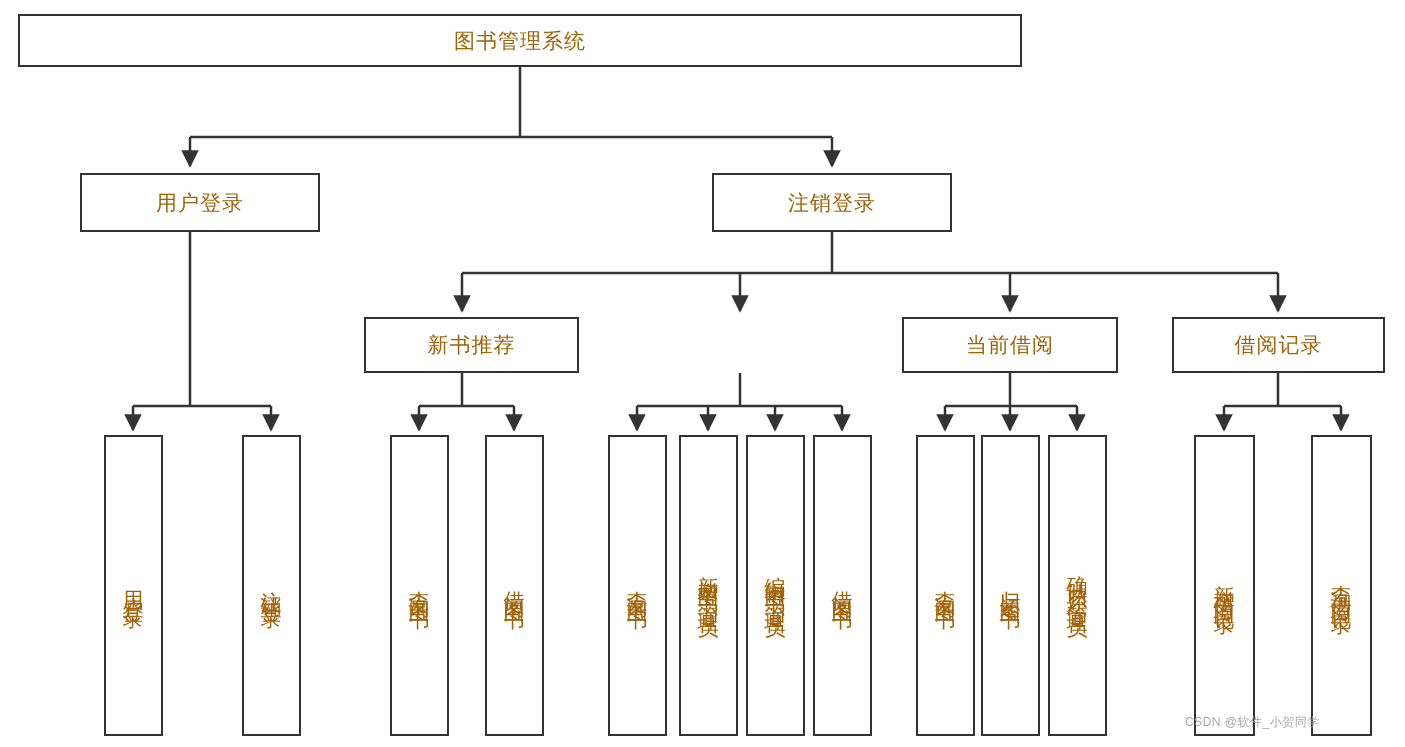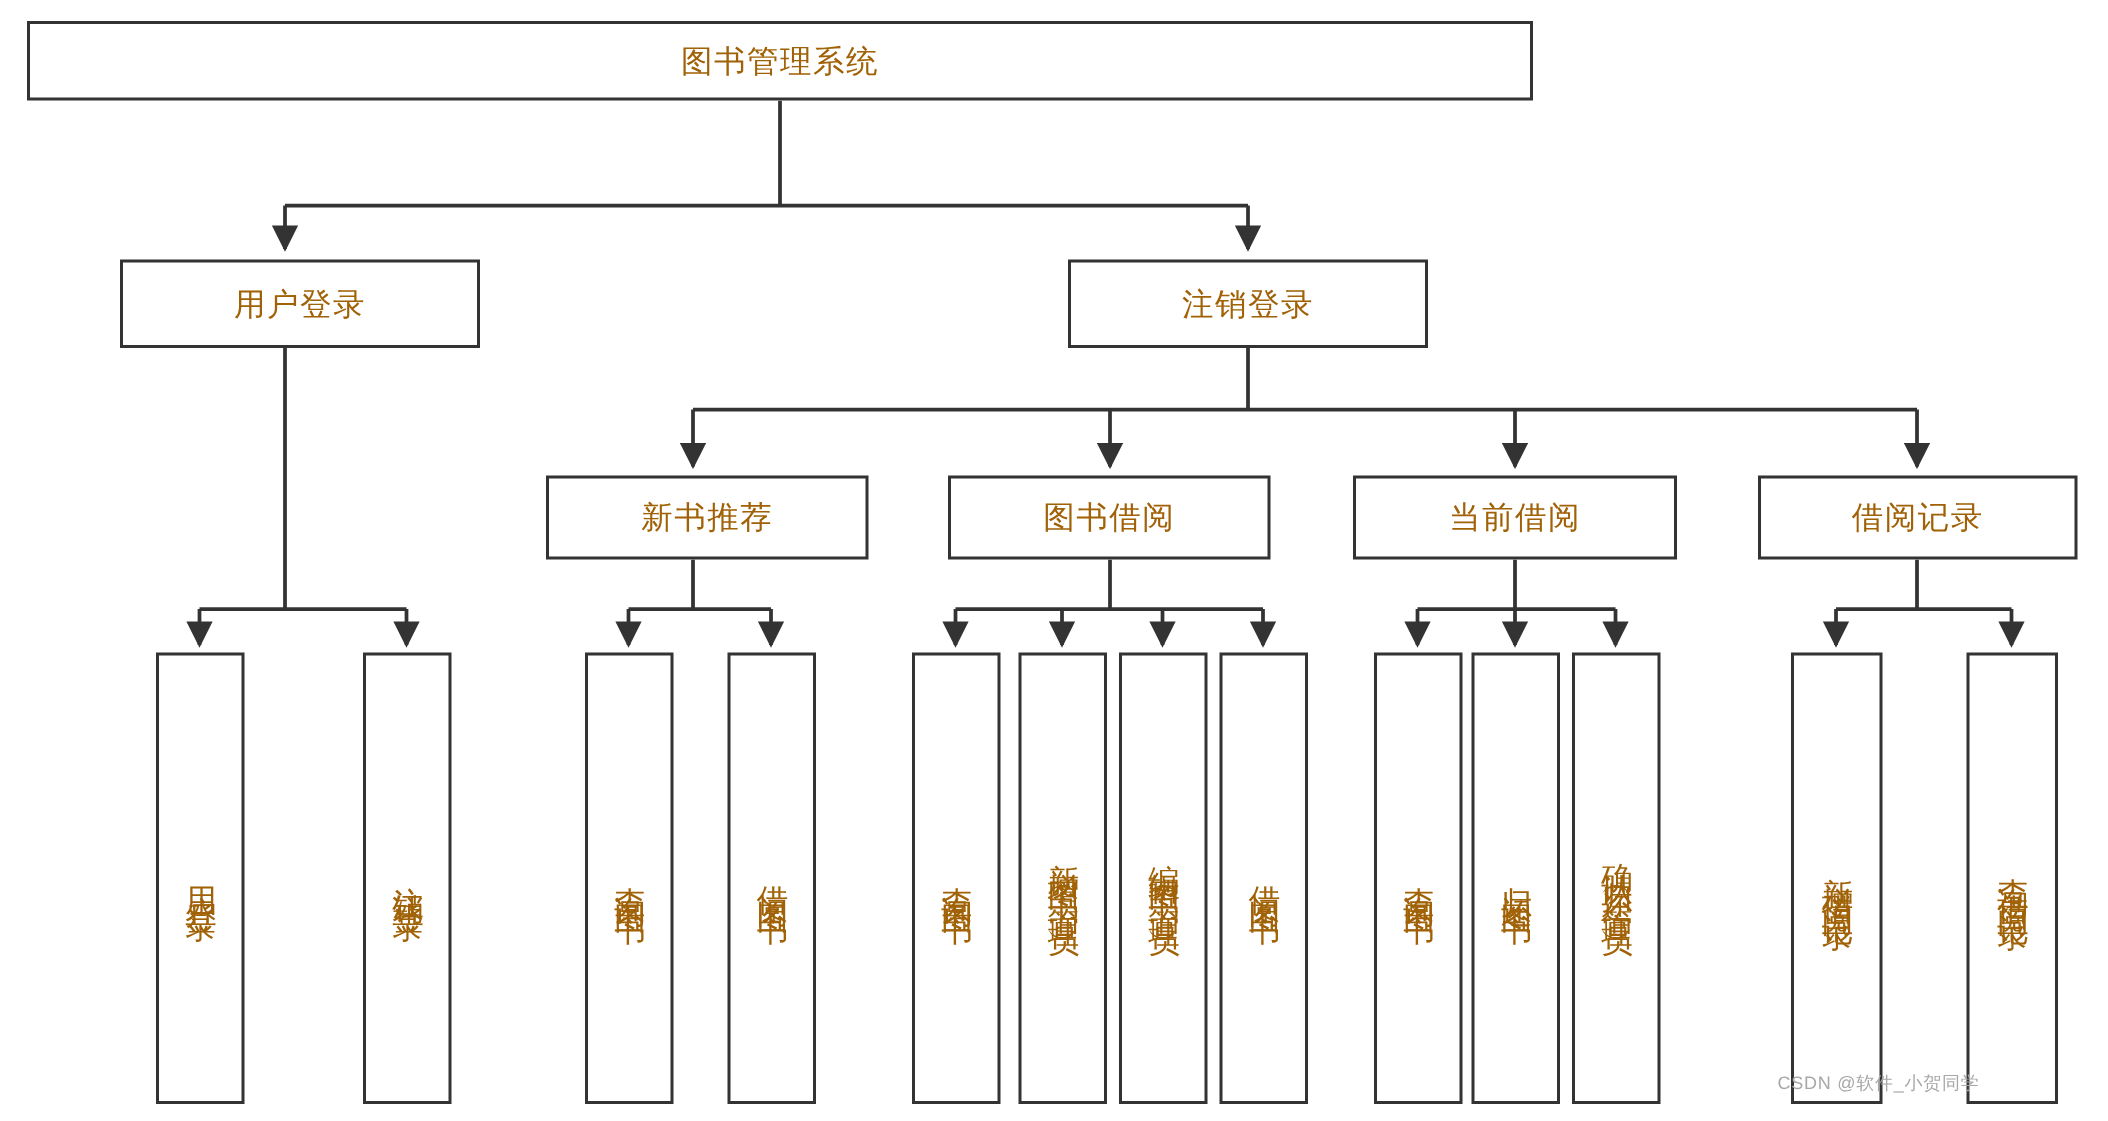--- a/index.html
+++ b/index.html
@@ -123,23 +123,20 @@
   <div class="node h" style="left:80px; top:173px; width:240px; height:59px;">
     <span class="hlabel">用户登录</span>
   </div>
   <div class="node h" style="left:712px; top:173px; width:240px; height:59px;">
     <span class="hlabel">注销登录</span>
   </div>
 
   <div class="node h" style="left:364px; top:317px; width:215px; height:56px;">
     <span class="hlabel">新书推荐</span>
   </div>
-  <div class="node h" style="left:632px; top:317px; width:215px; height:56px;">
-    <span class="hlabel">图书借阅</span>
-  </div>
   <div class="node h" style="left:902px; top:317px; width:216px; height:56px;">
     <span class="hlabel">当前借阅</span>
   </div>
   <div class="node h" style="left:1172px; top:317px; width:213px; height:56px;">
     <span class="hlabel">借阅记录</span>
   </div>
 
   <div class="node v" style="left:104px; top:435px; width:59px; height:301px;">
     <span class="vlabel">用户登录</span>
   </div>

